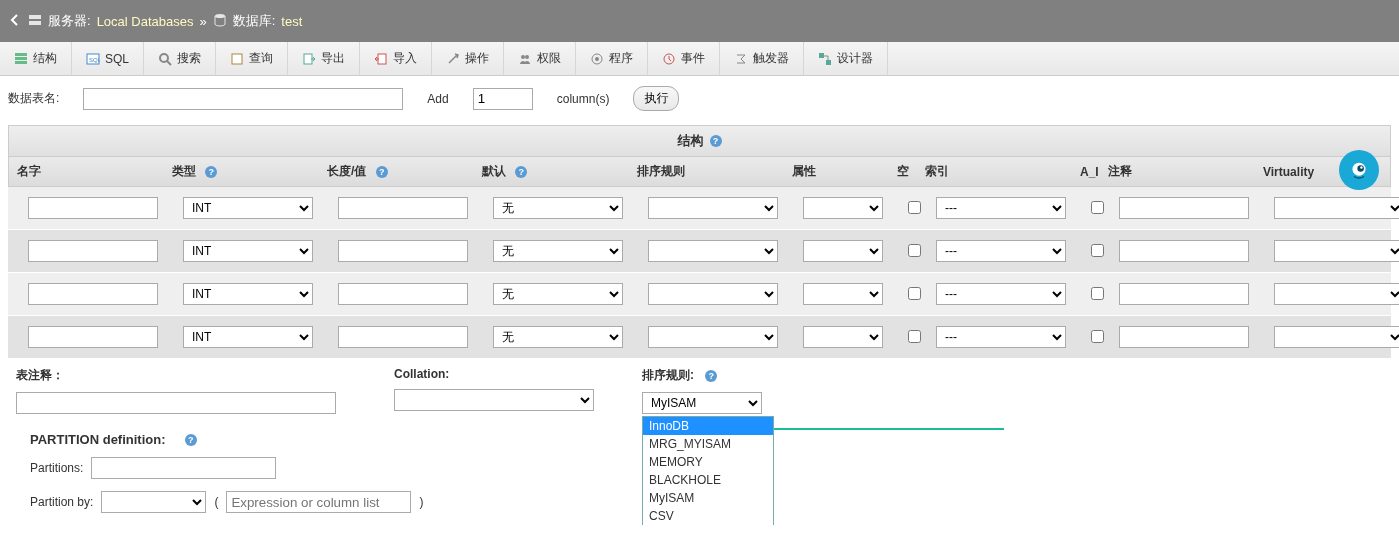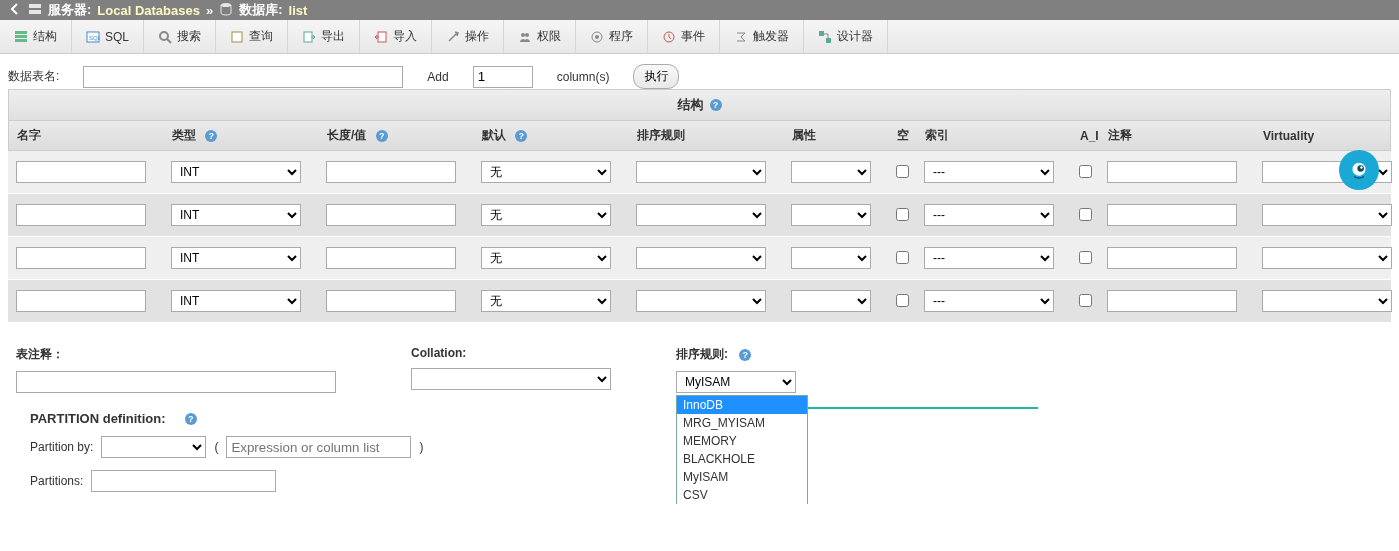--- a/index.html
+++ b/index.html
@@ -1,35 +1,35 @@
 <!DOCTYPE html>
 <html><head>
 <meta charset="utf-8">
 <style>
 * { box-sizing: border-box; margin: 0; padding: 0; }
 body { font-family: Arial, sans-serif; font-size: 12px; background: #fff; color: #333; width: 1399px; }
-.topbar { background: #808080; color: #fff; padding: 1px 8px; display: flex; align-items: center; gap: 6px; font-size: 13px; font-weight: bold; }
+.topbar { background: #808080; color: #fff; padding: 12px 8px; display: flex; align-items: center; gap: 6px; font-size: 13px; }
 .topbar a { color: #fef9c3; text-decoration: none; }
 .toolbar { background: linear-gradient(#f5f5f5, #e8e8e8); border-bottom: 1px solid #ccc; display: flex; padding: 0; }
 .toolbar .tab { padding: 8px 14px; border-right: 1px solid #d6d6d6; cursor: pointer; display: flex; align-items: center; gap: 5px; font-size: 12px; }
 .toolbar .tab .icon { width: 14px; height: 14px; display: inline-flex; }
 .content { padding: 10px 8px 0 8px; }
-.addrow { display: flex; align-items: center; gap: 24px; }
+.addrow { display: flex; align-items: center; gap: 24px; margin-bottom: 14px; }
 .addrow input[type=text] { border: 1px solid #aaa; height: 22px; padding: 0 4px; }
 .btn { background: linear-gradient(#f8f8f8, #e8e8e8); border: 1px solid #aaa; border-radius: 11px; padding: 3px 10px; cursor: pointer; font-size: 12px; }
 .section-header { background: linear-gradient(#eeeeee, #e0e0e0); border: 1px solid #ccc; text-align: center; padding: 6px 0; font-weight: bold; font-size: 13px; display: flex; align-items: center; justify-content: center; gap: 6px; }
 .cols-head { background: linear-gradient(#eaeaea, #dcdcdc); border: 1px solid #ccc; border-top: none; display: grid; grid-template-columns: 155px 155px 155px 155px 155px 105px 28px 155px 28px 155px 155px; padding: 6px 8px; font-weight: bold; font-size: 12px; gap: 0; }
 .cols-head > div { display: flex; align-items: center; gap: 3px; }
-.row { display: grid; grid-template-columns: 155px 155px 155px 155px 155px 105px 28px 155px 28px 155px 155px; padding: 10px 8px; border-bottom: 1px solid #fff; gap: 0; }
+.row { display: grid; grid-template-columns: 155px 155px 155px 155px 155px 105px 28px 155px 28px 155px 155px; padding: 10px 20px; border-bottom: 1px solid #fff; gap: 0; }
 .row:nth-child(odd) { background: #efefef; }
 .row:nth-child(even) { background: #e2e2e2; }
 .row input[type=text], .row select { width: 130px; height: 22px; border: 1px solid #aaa; background: #fff; padding: 0 4px; font-size: 12px; }
 .row select { width: 130px; }
 .row input[type=checkbox] { margin-top: 4px; }
-.meta { display: flex; gap: 17px; margin-top: 23px; }
+.meta { display: flex; gap: 0; margin-top: 8px; }
 .meta-col { margin-right: 20px; }
 .meta-col .lbl { font-weight: bold; padding: 0 0 8px 8px; display: flex; align-items: center; gap: 4px; }
 .meta-col input[type=text], .meta-col select { height: 22px; border: 1px solid #aaa; padding: 0 4px; background: #fff; font-size: 12px; }
 .meta1 input { width: 320px; margin-left: 8px; }
 .meta2 select { width: 200px; margin-left: 8px; }
 .meta3 { position: relative; }
 .meta3 select { width: 120px; margin-left: 8px; }
 .dropdown { position: absolute; left: 8px; top: 24px; width: 132px; border: 1px solid #7aa; background: #fff; z-index: 10; }
 .dropdown div { padding: 2px 6px; font-size: 12px; cursor: pointer; }
 .dropdown .sel { background: #1e90ff; color: #fff; }
@@ -58,21 +58,21 @@
         <rect x="1" y="8" width="12" height="4" fill="#fff" opacity=".8"></rect>
       </svg></span>
   <span>服务器:</span>
   <a href="#">Local Databases</a>
   <span>»</span>
   <span><svg width="14" height="14" viewBox="0 0 14 14">
         <ellipse cx="7" cy="3" rx="5" ry="2" fill="#fff" opacity=".8"></ellipse>
         <path d="M2 3v8c0 1.1 2.2 2 5 2s5-.9 5-2V3" fill="none" stroke="#fff" opacity=".8"></path>
       </svg></span>
   <span>数据库:</span>
-  <a href="#">list</a>
+  <a href="#">test</a>
 </div>
 
 <div class="toolbar">
   <div class="tab">
       <span class="icon">
         <svg class="icon-sq" viewBox="0 0 14 14">
           <rect x="1" y="1" width="12" height="3" fill="#6b8"></rect>
           <rect x="1" y="5" width="12" height="3" fill="#6b8"></rect>
           <rect x="1" y="9" width="12" height="3" fill="#6b8"></rect>
         </svg>
@@ -294,29 +294,29 @@
             </defs>
           <line x1="240" y1="5" x2="5" y2="5" stroke="#1abc9c" stroke-width="2" marker-end="url(#ah)"></line>
         </svg>
       </div>
     </div>
   </div>
 
   <div class="part">
     <h4><span>PARTITION definition:</span>&nbsp;&nbsp;<span class="help-icon">?</span></h4>
     <div class="part-row">
+      <span>Partitions:</span>
+      <input type="text" class="small" style="">
+    </div>
+    <div class="part-row">
       <span>Partition by:</span>
       <select><option></option></select>
       <span>(</span>
       <input type="text" placeholder="Expression or column list" style="">
       <span>)</span>
-    </div>
-    <div class="part-row">
-      <span>Partitions:</span>
-      <input type="text" class="small" style="">
     </div>
   </div>
 
 </div>
 
 <div class="floaticon">
   <svg viewBox="0 0 32 32">
     <circle cx="16" cy="16" r="14" fill="#1aa9d6"></circle>
     <circle cx="16" cy="15" r="8" fill="#fff"></circle>
     <circle cx="18" cy="14" r="4" fill="#0a4a66"></circle>

